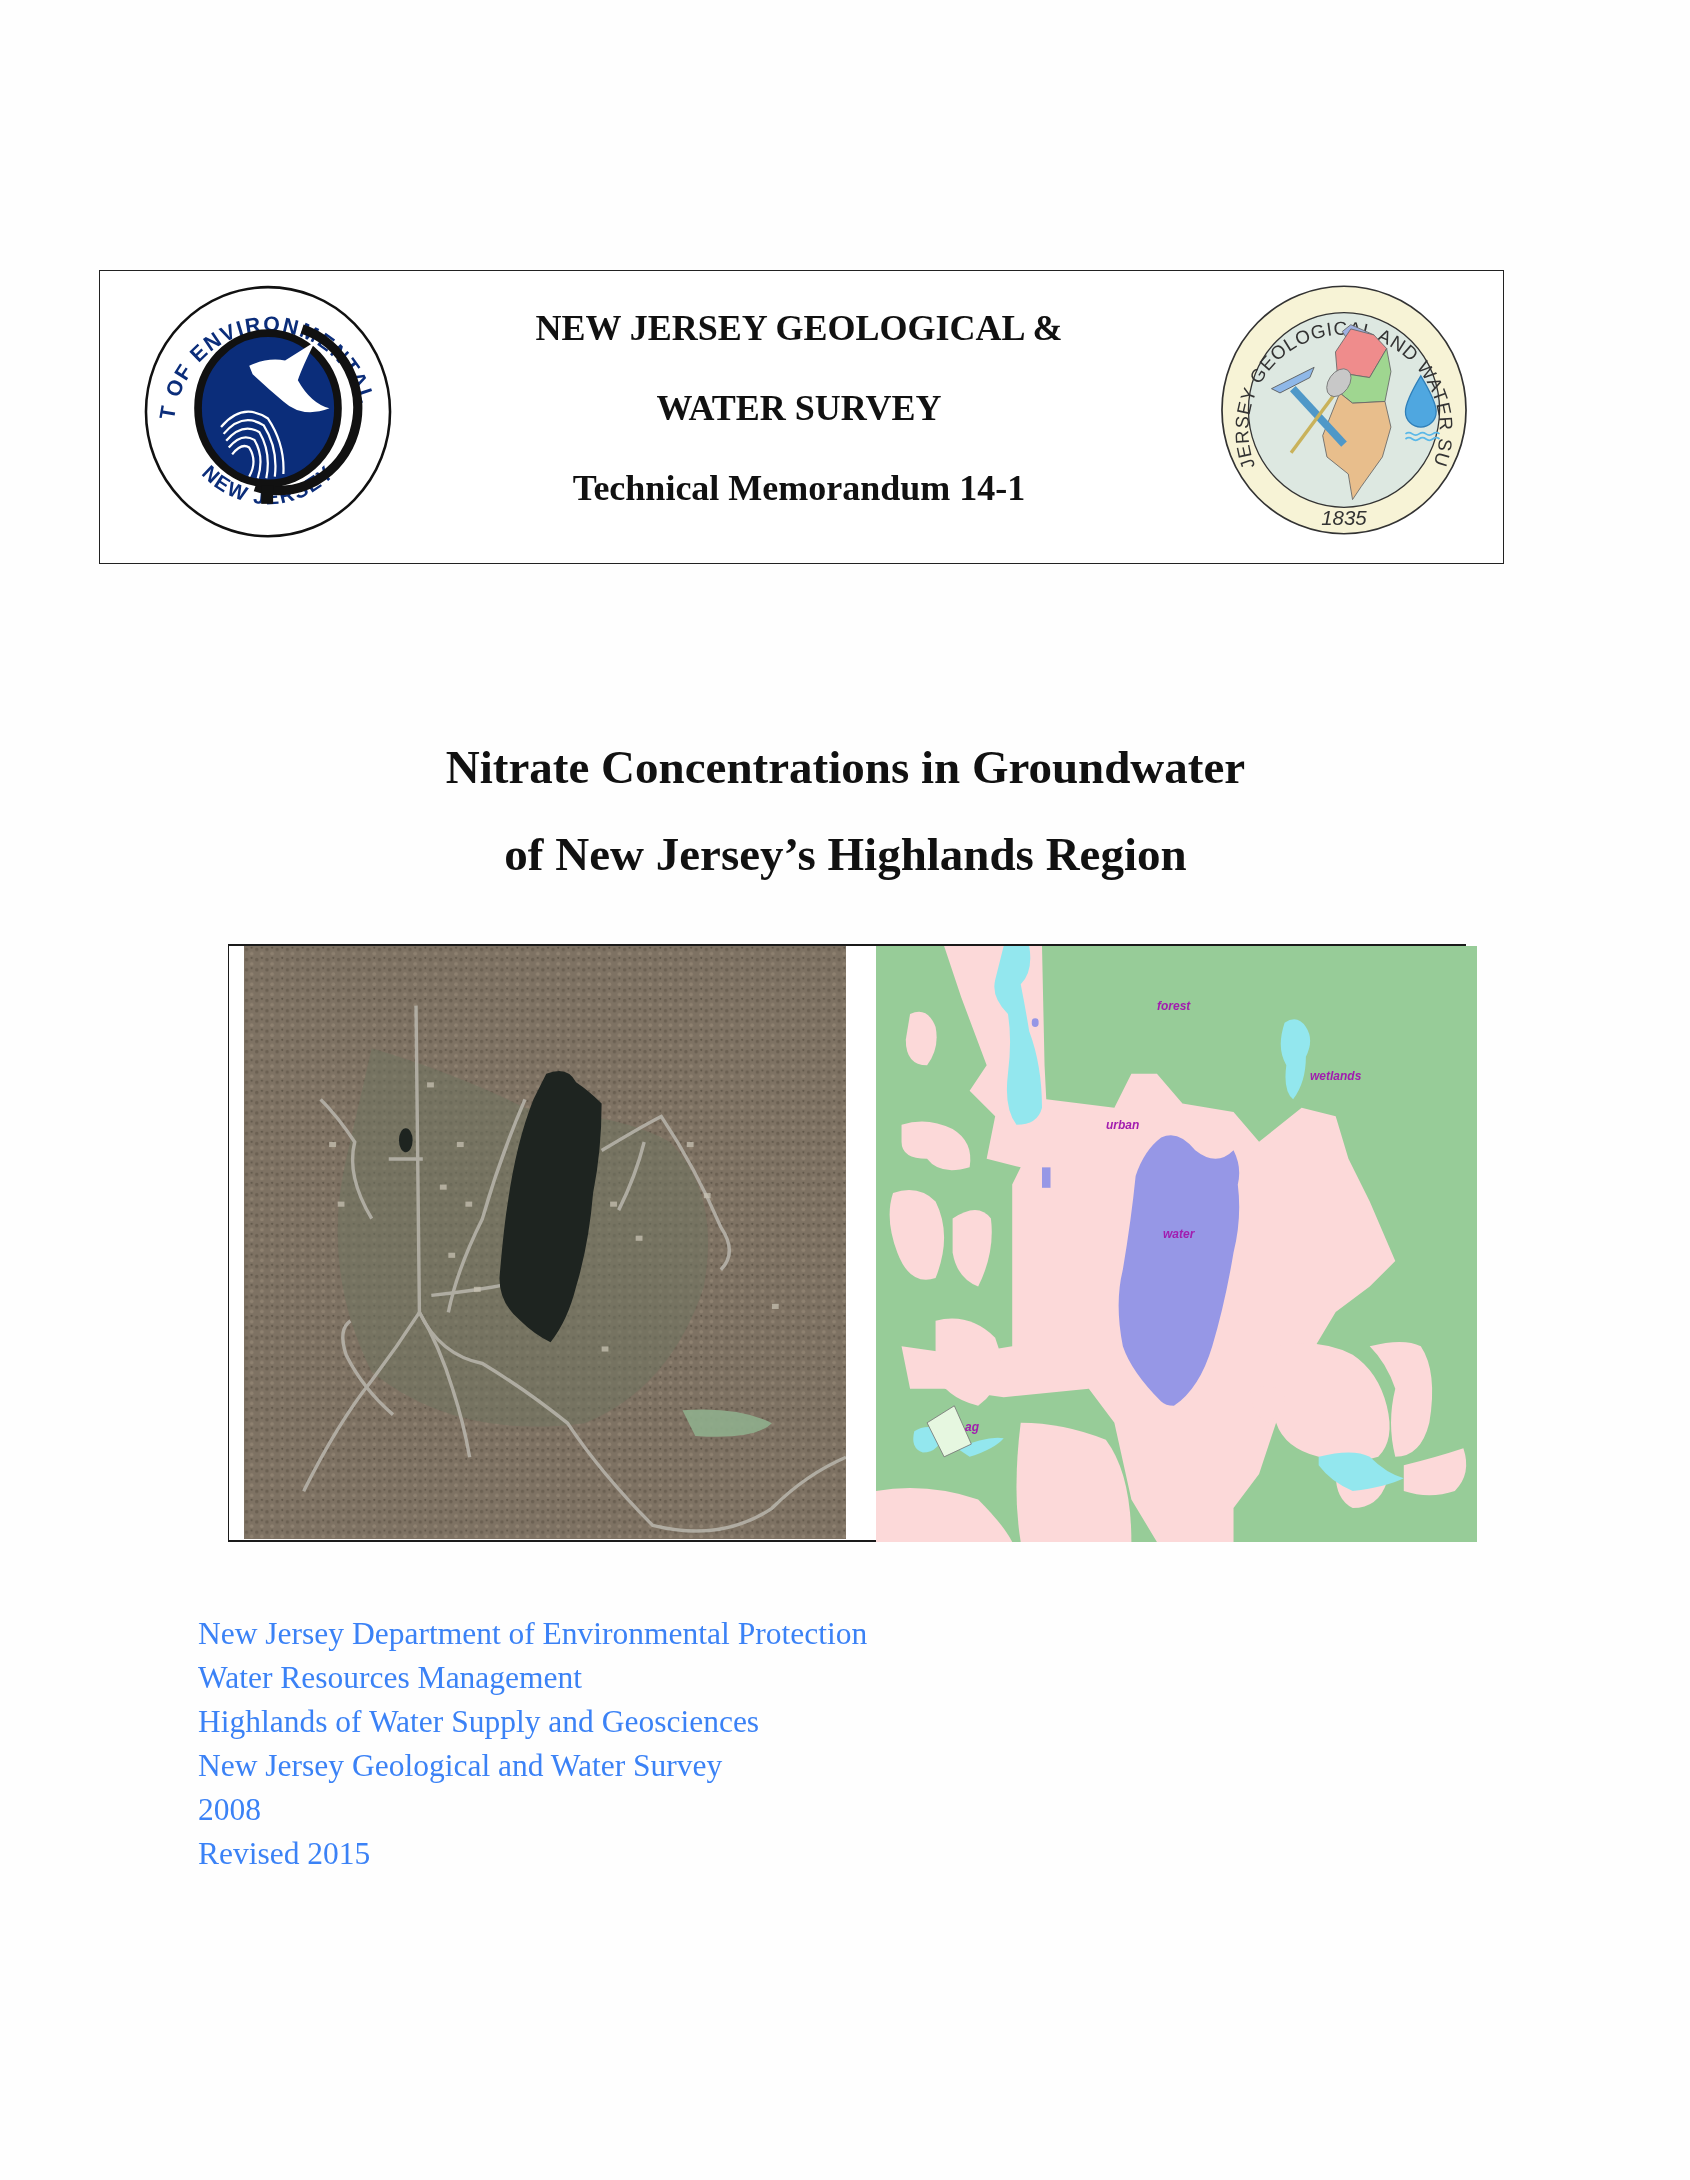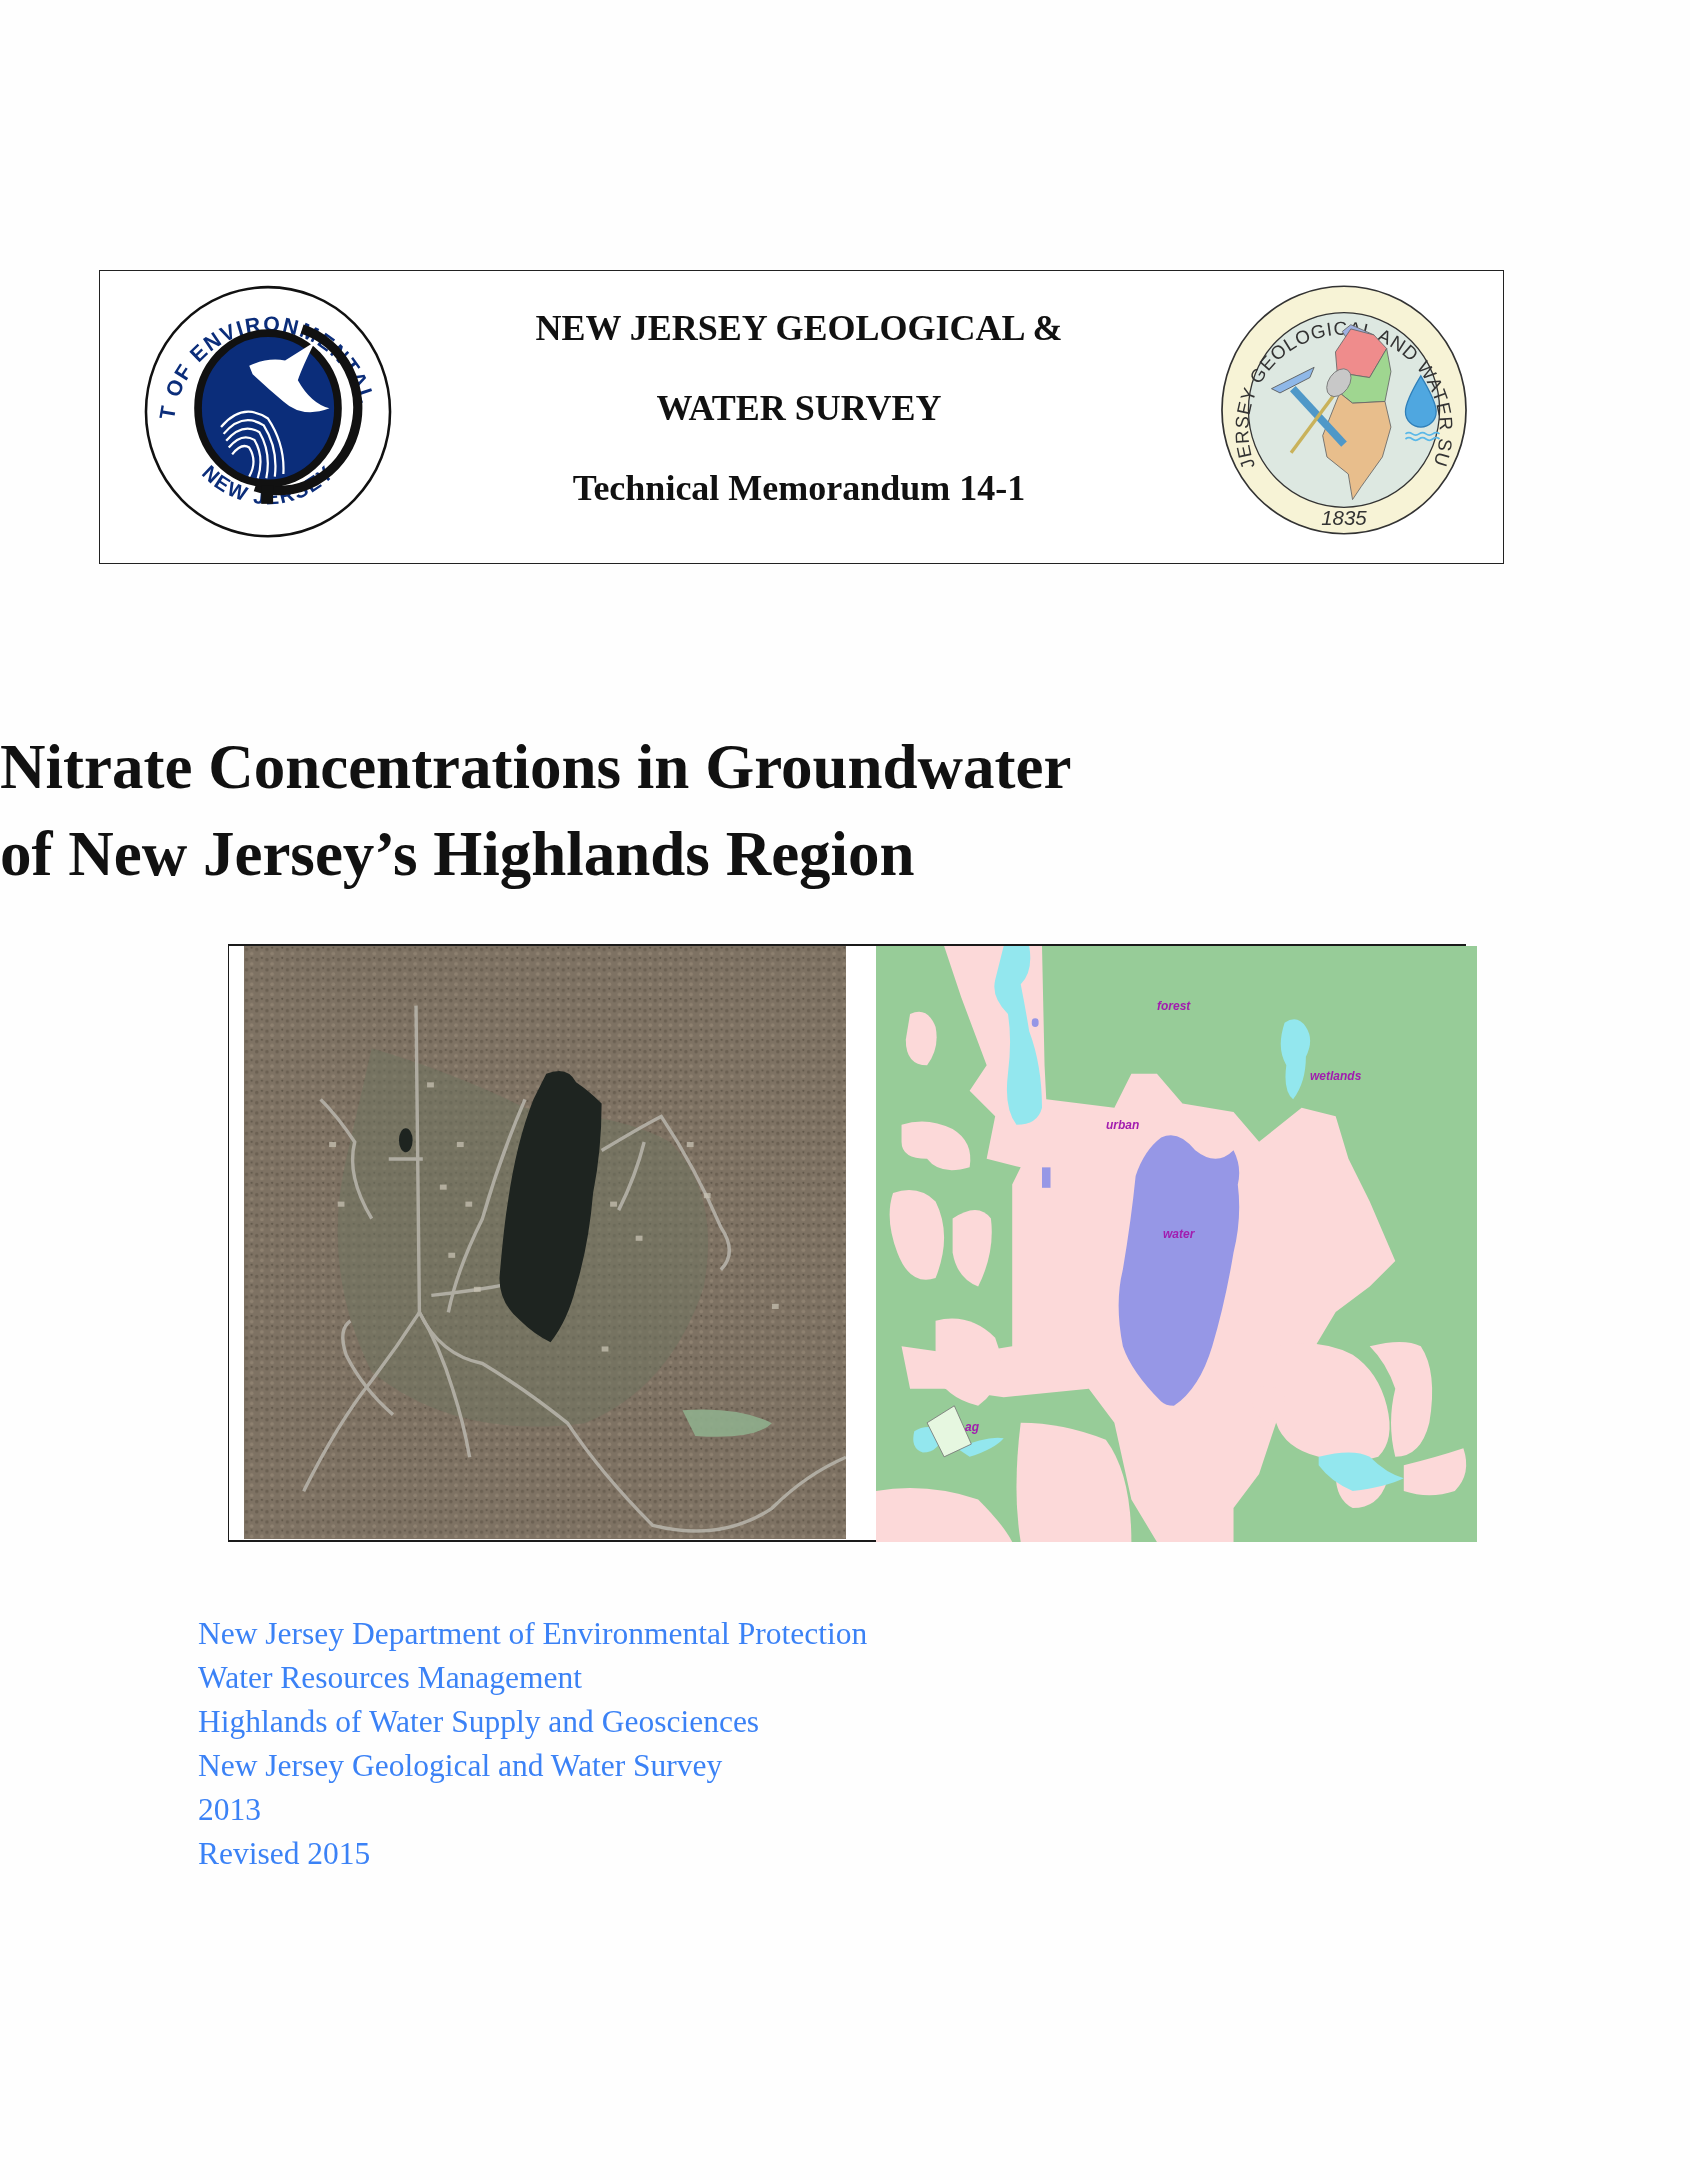--- a/index.html
+++ b/index.html
@@ -13,22 +13,22 @@
   .logo-dep { left: 40px; }
   .logo-njgws { left: 1116px; }
   .header-text { position: absolute; left: 324px; width: 750px; top: 0; height: 100%;
                  text-align: center; font-weight: bold; font-size: 36px; }
   .header-text .line { position: absolute; left: 0; right: 0; white-space: nowrap; }
   .header-text .l1 { top: 36px; }
   .header-text .l2 { top: 116px; }
   .header-text .l3 { top: 196px; }
 
   
-  .title { position: absolute; left: 0; width: 1691px; top: 724px; 
-           font-weight: bold; font-size: 63px; line-height: 87px; letter-spacing: 0px; }
+  .title { position: absolute; left: 0; width: 1691px; top: 724px; text-align: center;
+           font-weight: bold; font-size: 47px; line-height: 87px; letter-spacing: 0px; }
   .title .line { display: block; white-space: nowrap; }
 
   
   .figure { position: absolute; left: 228px; top: 944px; width: 1238px; height: 598px;
             border-top: 2.6px solid #1a1a1a; border-bottom: 2.6px solid #1a1a1a;
             border-left: 1.7px solid #1a1a1a; box-sizing: border-box; background: #fff; }
   .aerial { position: absolute; left: 14.5px; top: 0; width: 602px; height: 593px; }
   .landuse { position: absolute; left: 647px; top: 0; width: 601px; height: 596px; }
   .landuse-label { position: absolute; font-family: "Liberation Sans", "DejaVu Sans", sans-serif;
                    font-style: italic; font-weight: bold; font-size: 12px; color: #a21caf; }
@@ -203,16 +203,16 @@
   <span class="landuse-label" style="left:877px; top:172px;">urban</span>
   <span class="landuse-label" style="left:934px; top:281px;">water</span>
   <span class="landuse-label" style="left:736px; top:474px;text-align:right;">ag</span>
 </div>
 
 <div class="footer">
   <span class="line">New Jersey Department of Environmental Protection</span>
   <span class="line">Water Resources Management</span>
   <span class="line">Highlands of Water Supply and Geosciences</span>
   <span class="line">New Jersey Geological and Water Survey</span>
-  <span class="line">2013</span>
+  <span class="line">2008</span>
   <span class="line">Revised 2015</span>
 </div>
 
 
 </body></html>

